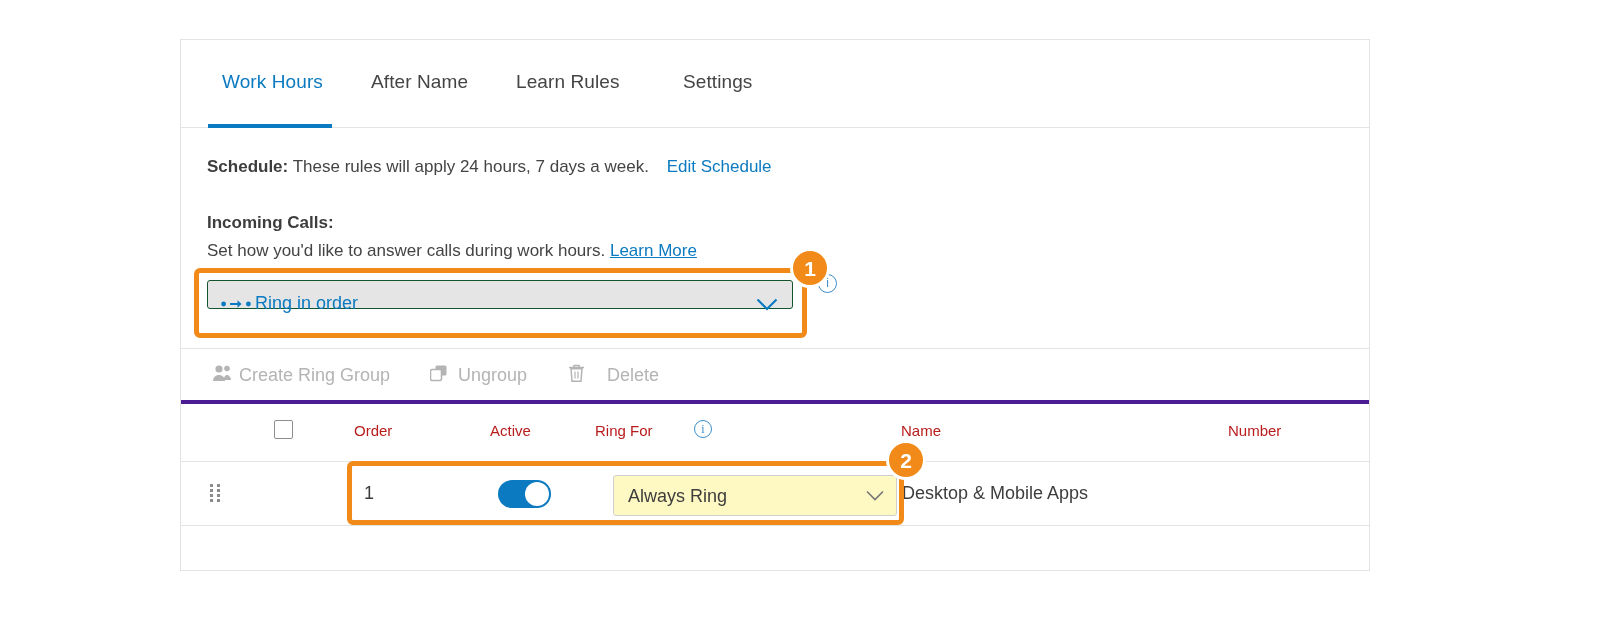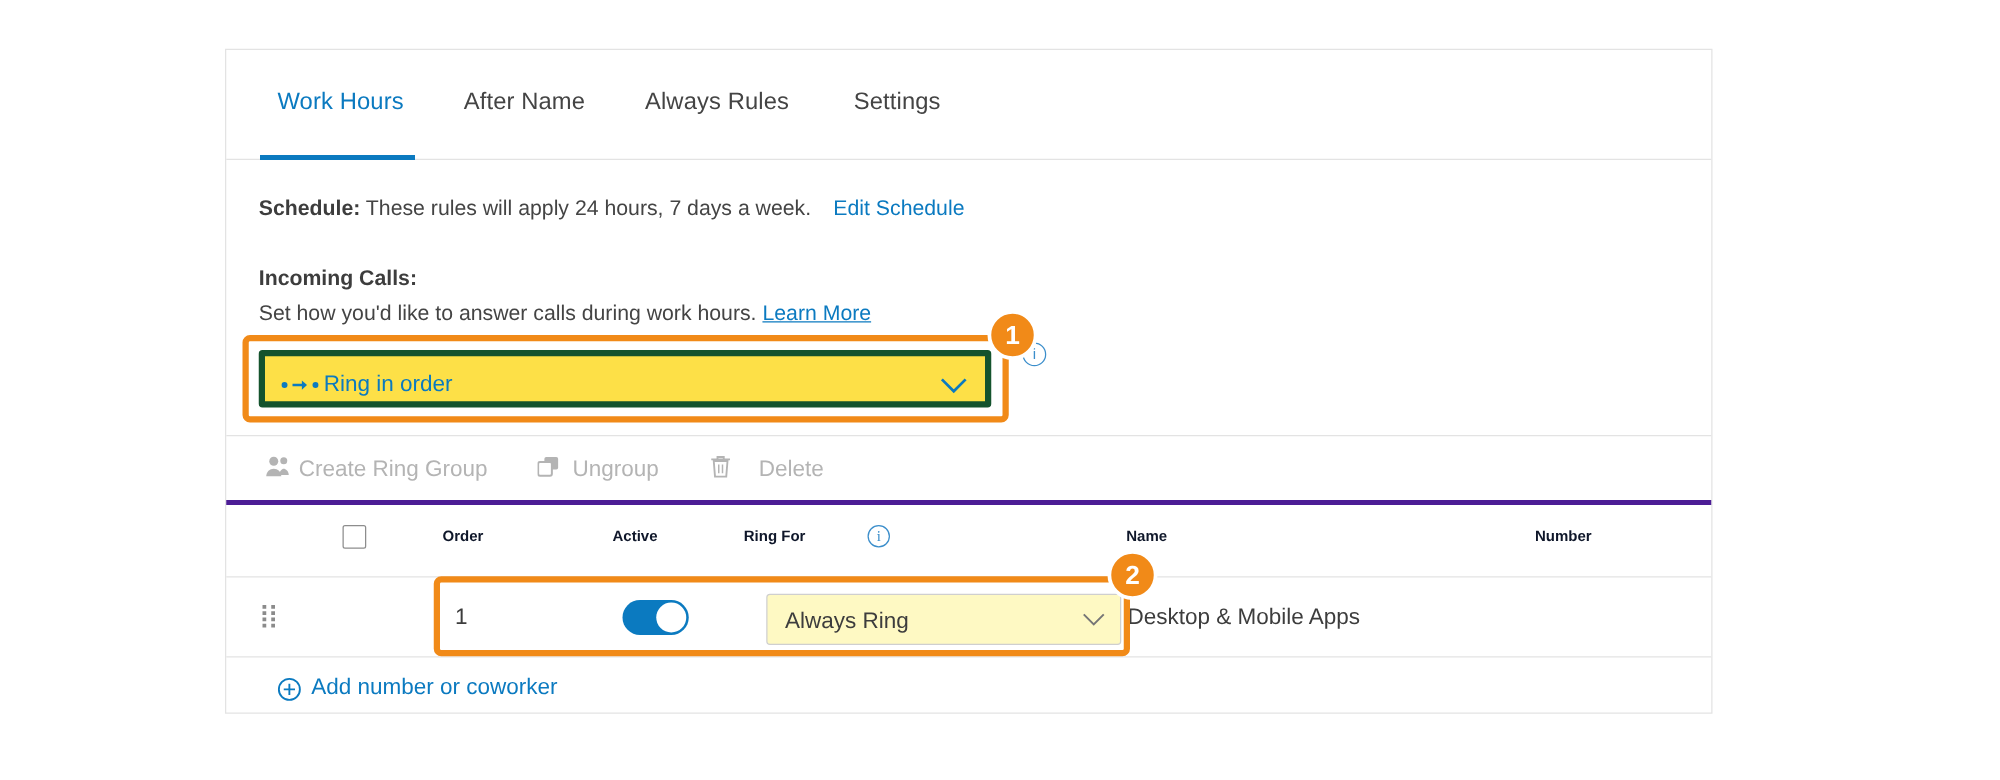--- a/index.html
+++ b/index.html
@@ -92,23 +92,23 @@
     text-decoration: underline;
     cursor: pointer;
   }
 
   
   .ring-select {
     position: absolute;
     left: 207px;
     top: 280px;
     width: 586px;
-    height: 46px;
-    background: #fde047;
-    border: 5px solid #14532d;
+    height: 29px;
+    background: #e5e5e5;
+    border: 1px solid #14532d;
     border-radius: 3px;
     box-sizing: border-box;
     cursor: pointer;
   }
   .ring-select-icon {
     position: absolute;
     left: 13px;
     top: 15px;
     width: 30px;
     height: 16px;
@@ -199,23 +199,23 @@
     left: 0;
     top: 364px;
     width: 100%;
     height: 58px;
     border-bottom: 1px solid #e3e3e3;
     box-sizing: border-box;
   }
   .th {
     position: absolute;
     top: 18px;
-    font-size: 12px;
-    font-weight: bold;
-    color: #0f172a;
+    font-size: 15px;
+    font-weight: normal;
+    color: #b91c1c;
     white-space: nowrap;
   }
   .hdr-checkbox {
     position: absolute;
     left: 93px;
     top: 16px;
     width: 19px;
     height: 19px;
     border: 1.5px solid #8d8d8d;
     border-radius: 2px;
@@ -343,21 +343,21 @@
   }
 </style>
 </head>
 <body>
 
 <div class="card">
 
   <div class="tabs">
     <div class="tab active" style="left:41px;">Work Hours</div>
     <div class="tab" style="left:190px;">After Name</div>
-    <div class="tab" style="left:335px;">Always Rules</div>
+    <div class="tab" style="left:335px;">Learn Rules</div>
     <div class="tab" style="left:502px;">Settings</div>
     <div class="tab-underline" style="left:27px;width:124px;"></div>
   </div>
 
   <div class="toolbar">
 
     <span class="tb-ico" style="left:30px;">
       <svg width="22" height="20" viewBox="0 0 22 20">
         <circle cx="8" cy="6" r="3.6" fill="#b4b4b4"></circle>
         <path d="M2 18c0-3.6 2.8-6 6-6s6 2.4 6 6z" fill="#b4b4b4"></path>
@@ -416,29 +416,20 @@
     <span class="ring-for-select">
       <span class="ring-for-label">Always Ring</span>
       <svg class="chev" style="right:12px;top:14px;" width="18" height="12" viewBox="0 0 18 12">
         <path d="M1 1.5 L9 9.5 L17 1.5" stroke="#767676" stroke-width="1.6" fill="none"></path>
       </svg>
     </span>
 
     <span class="cell-name">Desktop &amp; Mobile Apps</span>
   </div>
 
-  <div class="add-row">
-    <span class="plus-icon">
-      <svg width="19" height="19" viewBox="0 0 19 19">
-        <circle cx="9.5" cy="9.5" r="8.4" stroke="#0b7ac0" stroke-width="1.5" fill="none"></circle>
-        <path d="M9.5 5v9M5 9.5h9" stroke="#0b7ac0" stroke-width="1.5"></path>
-      </svg>
-    </span>
-    <span class="add-link" style="left:68px;">Add number or coworker</span>
-  </div>
 
 </div>
 
 <div class="schedule-line">
   <b>Schedule:</b>
   <span>These rules will apply 24 hours, 7 days a week.</span>
   <span class="link-blue">Edit Schedule</span>
 </div>
 
 <div class="incoming-title">Incoming Calls:</div>

